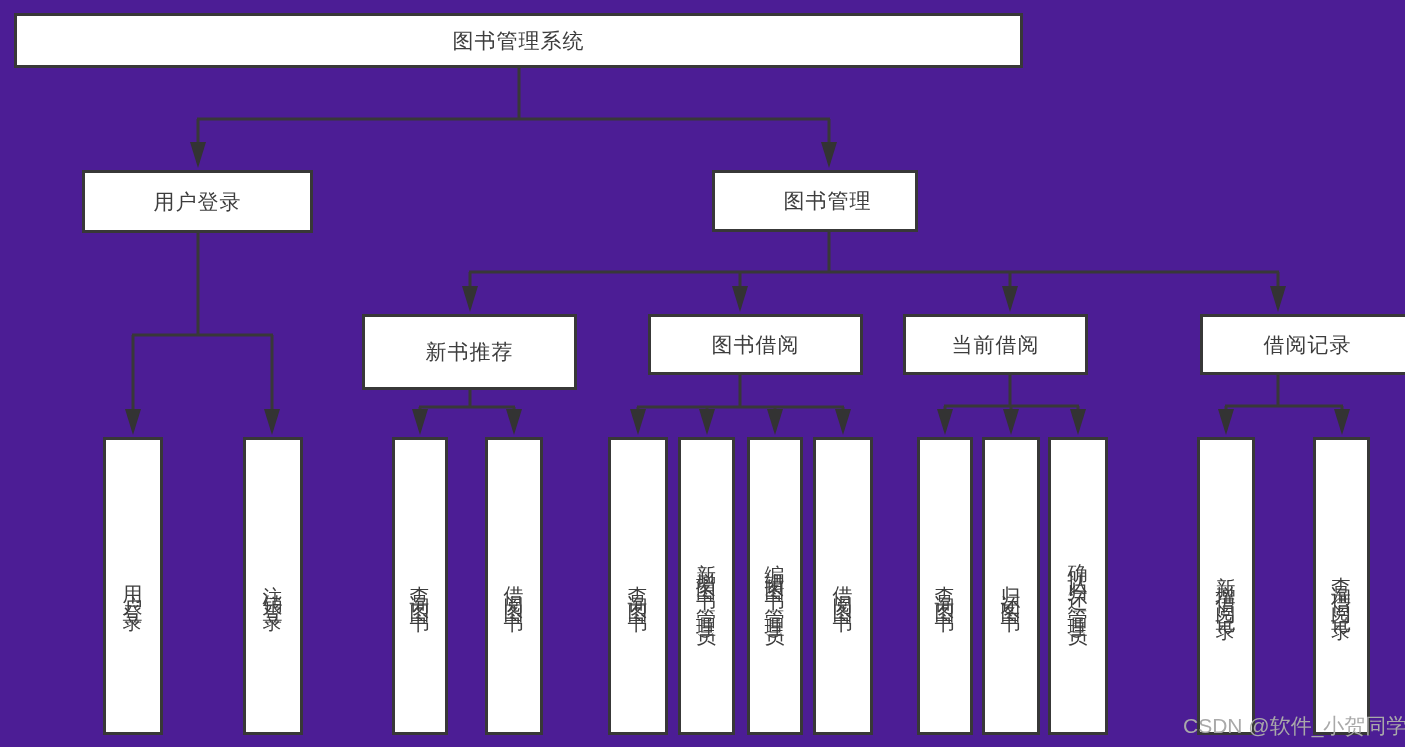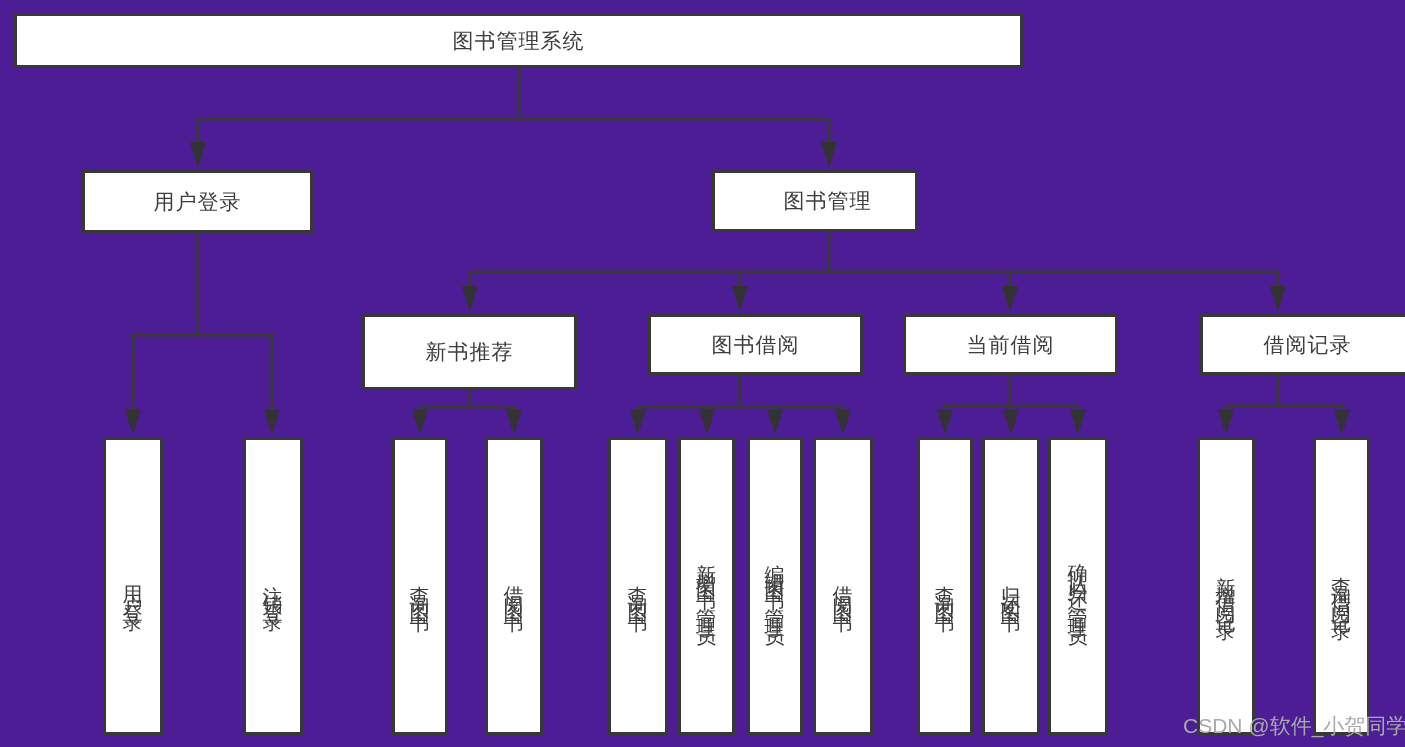--- a/index.html
+++ b/index.html
@@ -104,21 +104,21 @@
     </g>
   </svg>
 
   <div class="box h-box" style="left:14px; top:13px; width:1009px; height:55px;">图书管理系统</div>
 
   <div class="box h-box" style="left:82px; top:170px; width:231px; height:63px;">用户登录</div>
   <div class="box h-box" style="left:712px; top:170px; width:206px; height:62px;padding-left:25px;">图书管理</div>
 
   <div class="box h-box" style="left:362px; top:314px; width:215px; height:76px;">新书推荐</div>
   <div class="box h-box" style="left:600px; top:314px; width:215px; height:61px;margin-left:48px;">图书借阅</div>
-  <div class="box h-box" style="left:903px; top:314px; width:215px; height:61px;">当前借阅</div>
+  <div class="box h-box" style="left:903px; top:314px; width:185px; height:61px;">当前借阅</div>
   <div class="box h-box" style="left:1170px; top:314px; width:215px; height:61px;margin-left:30px;">借阅记录</div>
 
   <div class="box leaf" style="left:103px; top:437px; width:60px; height:298px;">用户登录</div>
   <div class="box leaf" style="left:243px; top:437px; width:60px; height:298px;">注销登录</div>
 
   <div class="box leaf" style="left:392px; top:437px; width:56px; height:298px;">查询图书</div>
   <div class="box leaf" style="left:485px; top:437px; width:58px; height:298px;">借阅图书</div>
 
   <div class="box leaf" style="left:608px; top:437px; width:60px; height:298px;">查询图书</div>
   <div class="box leaf" style="left:678px; top:437px; width:57px; height:298px;">新增图书（管理员）</div>

